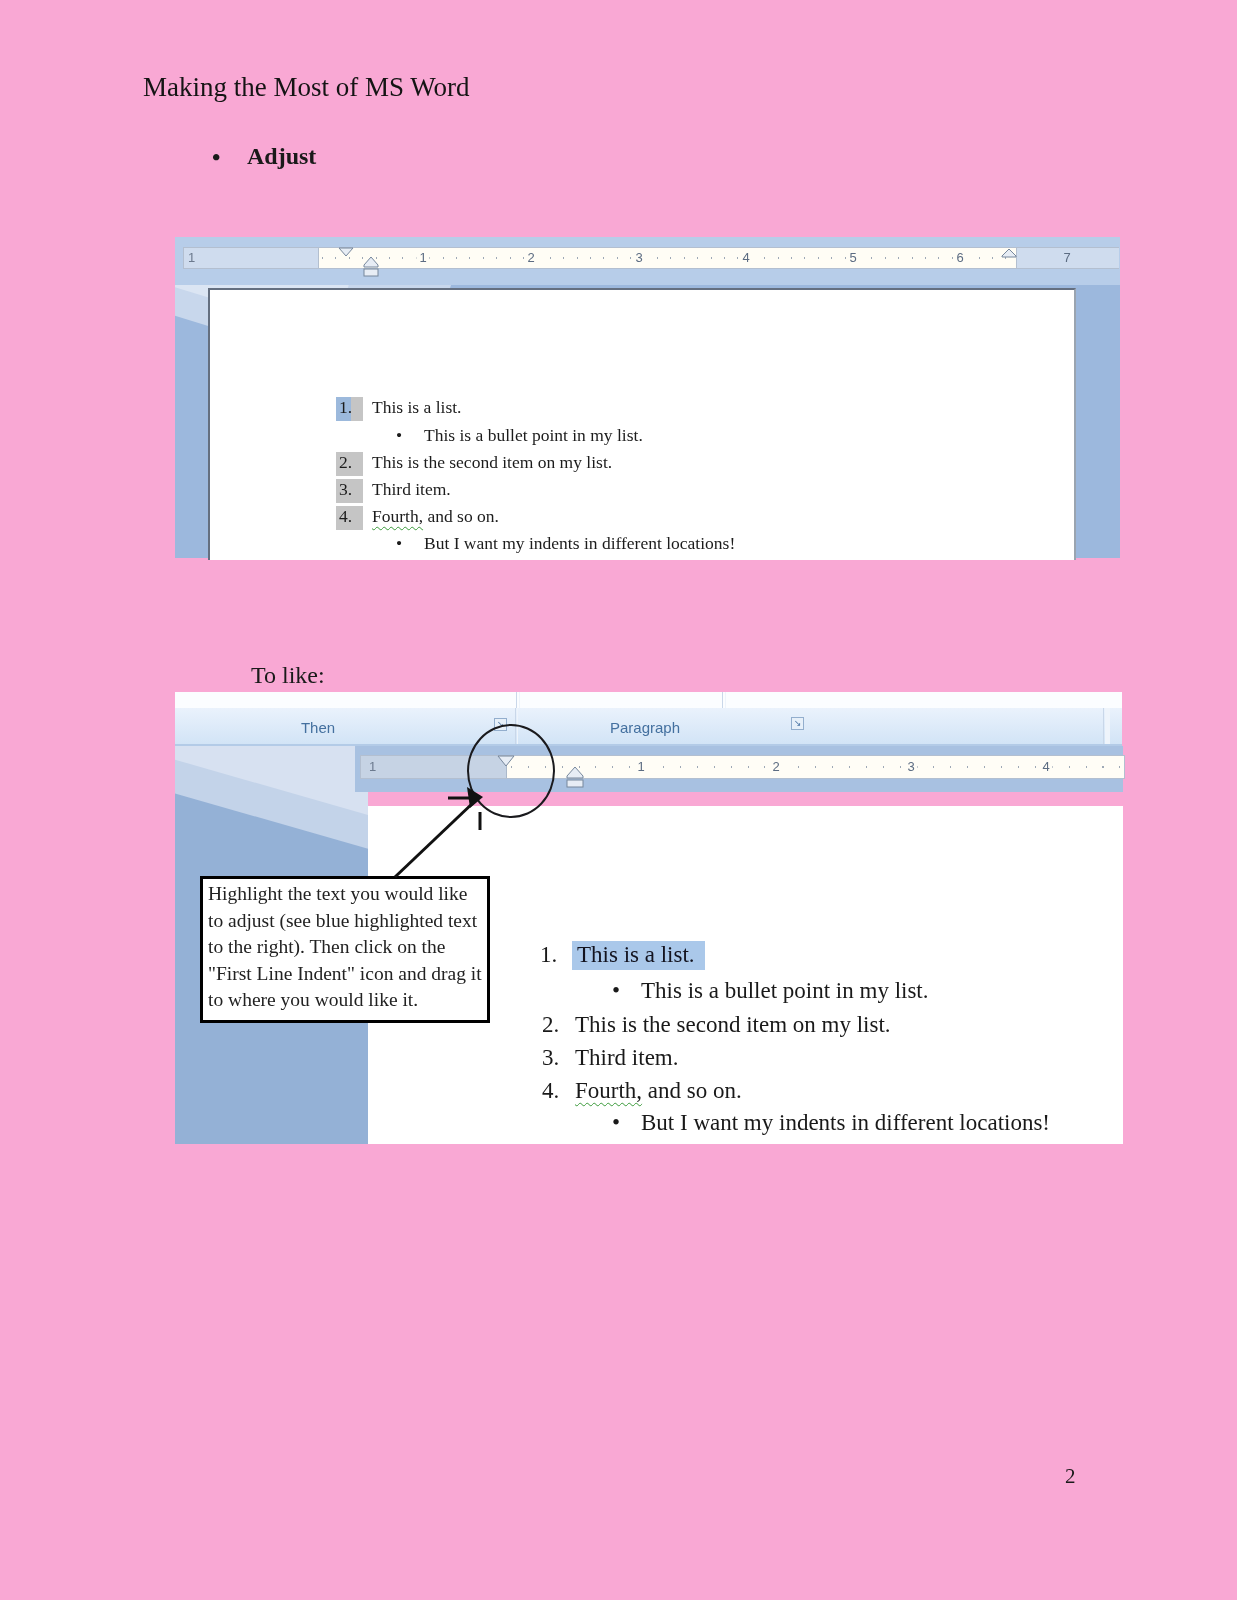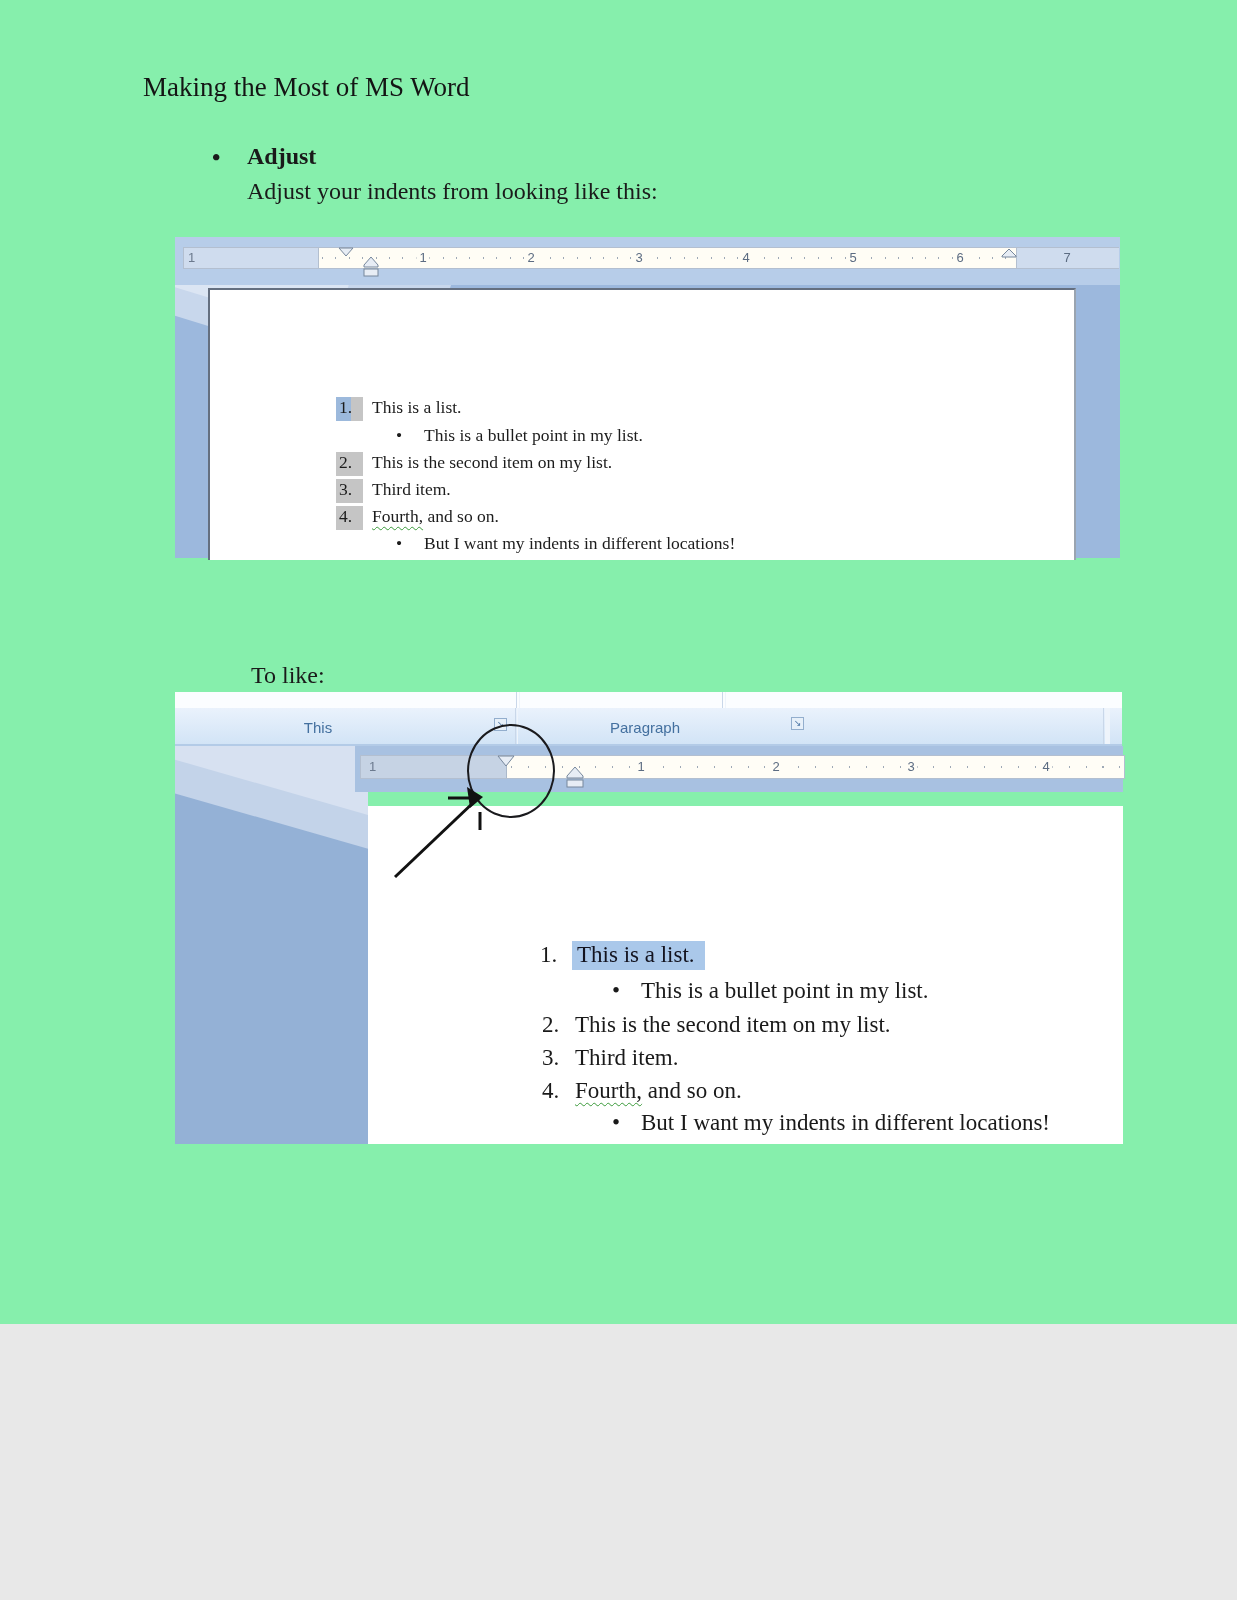--- a/index.html
+++ b/index.html
@@ -1,16 +1,16 @@
 <!DOCTYPE html>
 <html><head>
 <meta charset="utf-8">
 <style>
   html,body{margin:0;padding:0;background:#e8e8e8;}
-  .doc{position:relative;width:1237px;height:1324px;background:#86efac;margin:0 auto;
+  .doc{position:relative;width:1237px;height:1600px;background:#f9a8d4;margin:0 auto;
        font-family:"Liberation Serif", serif;color:#1a1a1a;overflow:hidden;}
   .abs{position:absolute;}
   .nowrap{white-space:nowrap;}
 
   
   .title{left:143px;top:72px;font-size:27px;color:#141414;}
   .intro-bullet{left:212px;top:144px;font-size:24px;font-weight:bold;}
   .intro-heading{left:247px;top:143px;font-size:24px;font-weight:bold;}
   .intro-line1{left:247px;top:178px;font-size:24px;}
   .transition{left:251px;top:662px;font-size:24px;}
@@ -78,21 +78,20 @@
   svg{display:block;}
 </style>
 </head>
 <body>
 
 <div class="doc">
 
   <div class="abs title nowrap">Making the Most of MS Word</div>
   <div class="abs intro-bullet">•</div>
   <div class="abs intro-heading nowrap">Adjust</div>
-  <div class="abs intro-line1 nowrap">Adjust your indents from looking like this:</div>
 
   <div class="abs shot1">
     <div class="abs s1-band">
       <div class="abs s1-strip">
         <div class="abs s1-mleft">
           <span class="rnum-margin">1</span>
         </div>
         <div class="abs s1-mright"></div>
         <div class="abs ticks" style="left:138px;width:692px;"></div>
         <span class="rnum" style="left:239px;">1</span>
@@ -140,21 +139,21 @@
   <div class="abs transition nowrap">To like:</div>
 
   <div class="abs shot2">
     <div class="abs s2-topstrip">
       <div class="vline" style="left:341px;top:0;height:16px;"></div>
       <div class="vline lt" style="left:344px;top:0;height:16px;"></div>
       <div class="vline" style="left:547px;top:0;height:16px;"></div>
       <div class="vline lt" style="left:550px;top:0;height:16px;"></div>
     </div>
     <div class="abs s2-ribbon">
-      <div class="s2-group-label" style="left:78px;width:130px;">This</div>
+      <div class="s2-group-label" style="left:78px;width:130px;">Then</div>
       <div class="s2-group-label" style="left:400px;width:140px;">Paragraph</div>
       <div class="launcher" style="left:319px;top:10px;">↘</div>
       <div class="launcher" style="left:616px;top:9px;">↘</div>
       <div class="vline" style="left:340px;top:0;height:36px;"></div>
       <div class="vline lt" style="left:342px;top:0;height:36px;"></div>
       <div class="vline" style="left:928px;top:0;height:36px;"></div>
       <div class="vline lt" style="left:930px;top:0;height:36px;width:5px;"></div>
     </div>
 
     <div class="abs s2-leftband"></div>
@@ -182,20 +181,21 @@
     <div class="abs s2-page"></div>
 
     <div class="abs s2-ellipse"></div>
     <svg class="abs" style="left:200px;top:90px;z-index:6;" width="125" height="105">
       <line x1="20" y1="95" x2="100" y2="19" stroke="#111" stroke-width="3"></line>
       <line x1="73" y1="16" x2="104" y2="16" stroke="#111" stroke-width="3"></line>
       <polygon points="92,5 108,15 95,26" fill="#111"></polygon>
       <line x1="105" y1="30" x2="105" y2="48" stroke="#111" stroke-width="3"></line>
     </svg>
 
+    <div class="abs s2-callout">Highlight the text you would like to adjust (see blue highlighted text to the right). Then click on the "First Line Indent" icon and drag it to where you would like it.</div>
 
     <div class="s2-row" style="left:365px;top:250px;">
       <span class="mk1">1.</span><span class="hl">This is a list.</span>
     </div>
     <div class="s2-row" style="left:437px;top:286px;">
       <span class="bullet-glyph">•</span><span class="btxt">This is a bullet point in my list.</span>
     </div>
     <div class="s2-row" style="left:367px;top:320px;">
       <span class="mk">2.</span><span>This is the second item on my list.</span>
     </div>

